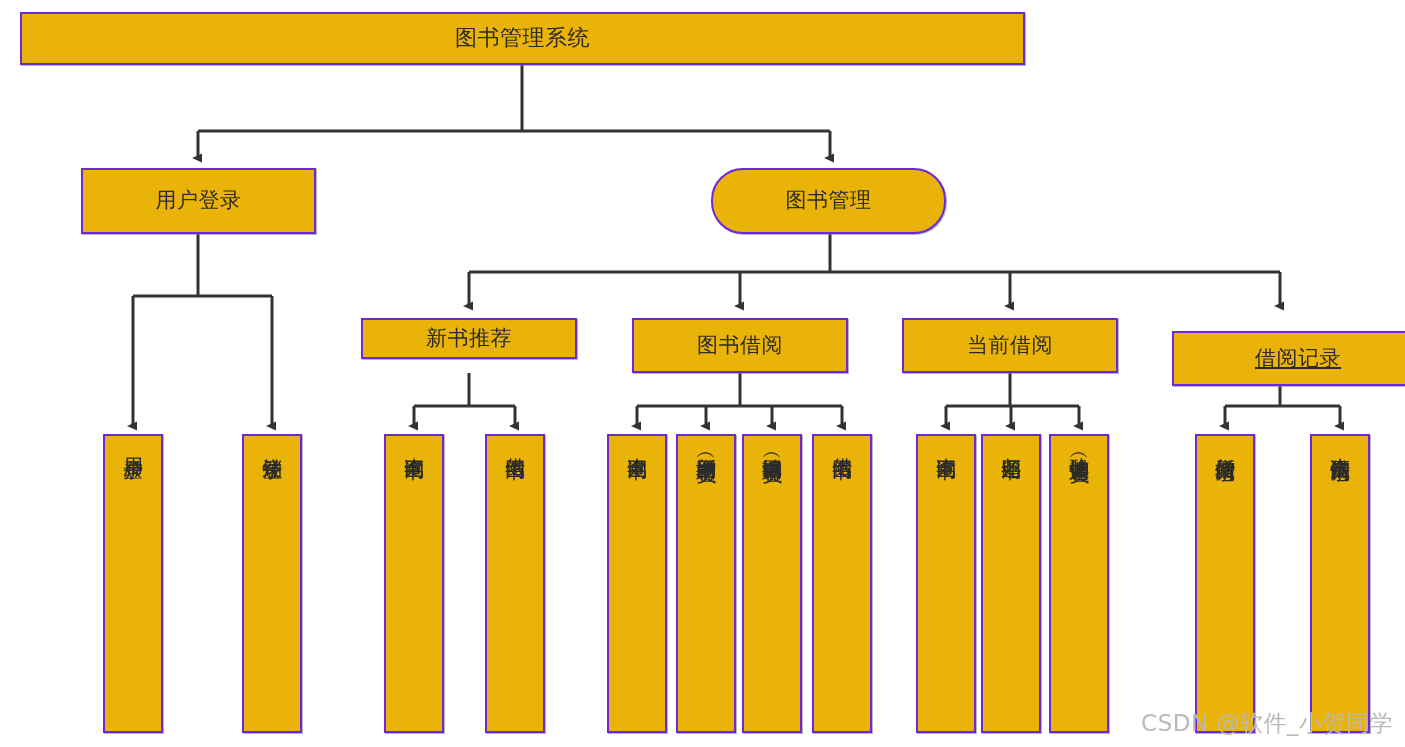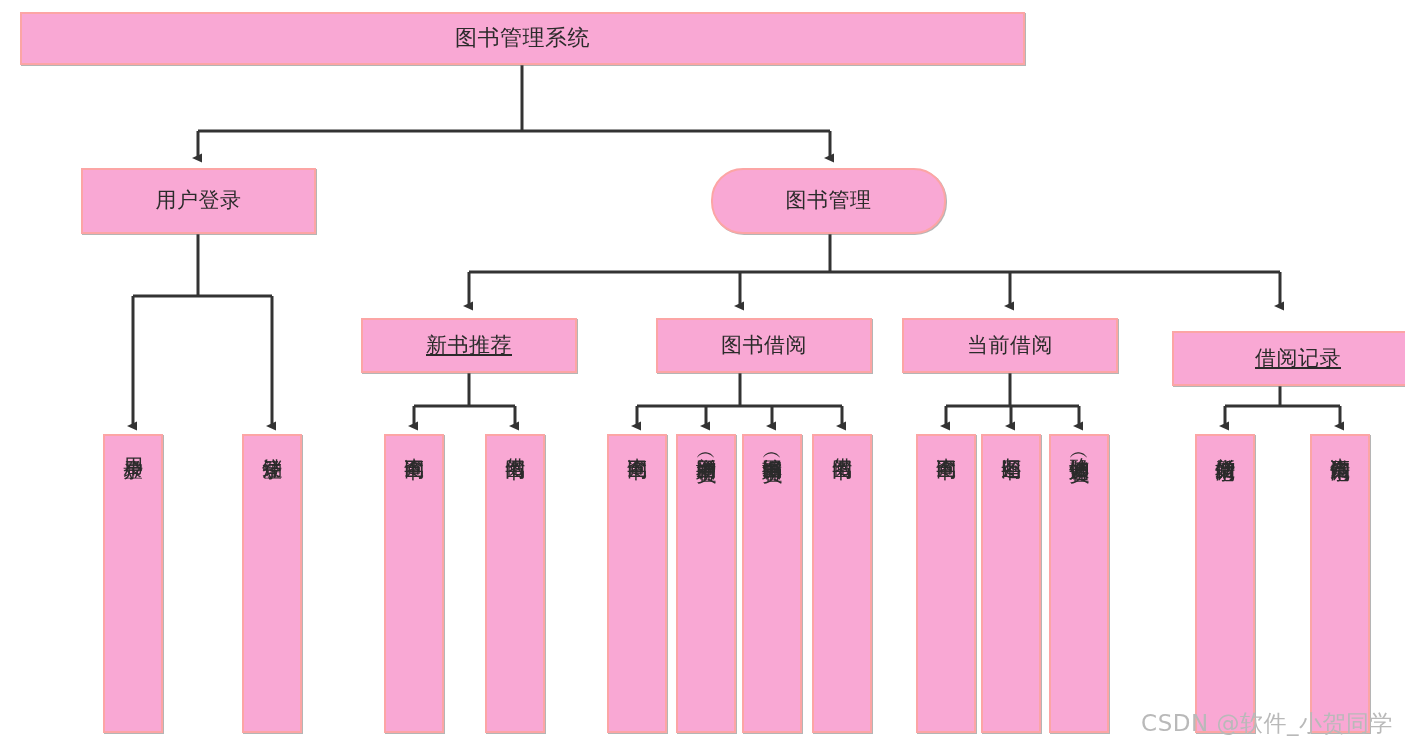--- a/index.html
+++ b/index.html
@@ -22,22 +22,22 @@
     position: absolute;
     left: 0;
     top: 0;
     width: 1405px;
     height: 747px;
     pointer-events: none;
   }
   .node {
     position: absolute;
     box-sizing: border-box;
-    background: #f9a8d4;
-    border: 2px solid #fca5a5;
+    background: #eab308;
+    border: 2px solid #6d28d9;
     box-shadow: 1px 1px 0 0 rgba(120,120,120,0.55);
     display: flex;
     align-items: center;
     justify-content: center;
     color: #2b2b2b;
     z-index: 2;
   }
   .node .lbl {
     display: block;
     text-align: center;
@@ -137,24 +137,24 @@
     <span class="lbl">图书管理系统</span>
   </div>
 
   <div class="node h" style="left:81px; top:168px; width:235px; height:66px;">
     <span class="lbl">用户登录</span>
   </div>
   <div class="node h" style="left:711px; top:168px; width:235px; height:66px;border-radius:32px;">
     <span class="lbl">图书管理</span>
   </div>
 
-  <div class="node h" style="left:361px; top:318px; width:216px; height:55px;text-decoration:underline;">
+  <div class="node h" style="left:361px; top:318px; width:216px; height:41px;">
     <span class="lbl">新书推荐</span>
   </div>
-  <div class="node h" style="left:632px; top:318px; width:216px; height:55px;margin-left:24px;">
+  <div class="node h" style="left:632px; top:318px; width:216px; height:55px;">
     <span class="lbl">图书借阅</span>
   </div>
   <div class="node h" style="left:902px; top:318px; width:216px; height:55px;">
     <span class="lbl">当前借阅</span>
   </div>
   <div class="node h" style="left:1172px; top:331px; width:252px; height:55px;text-decoration:underline;">
     <span class="lbl">借阅记录</span>
   </div>
 
   <div class="node v" style="left:103px; top:434px; width:60px; height:299px;">

